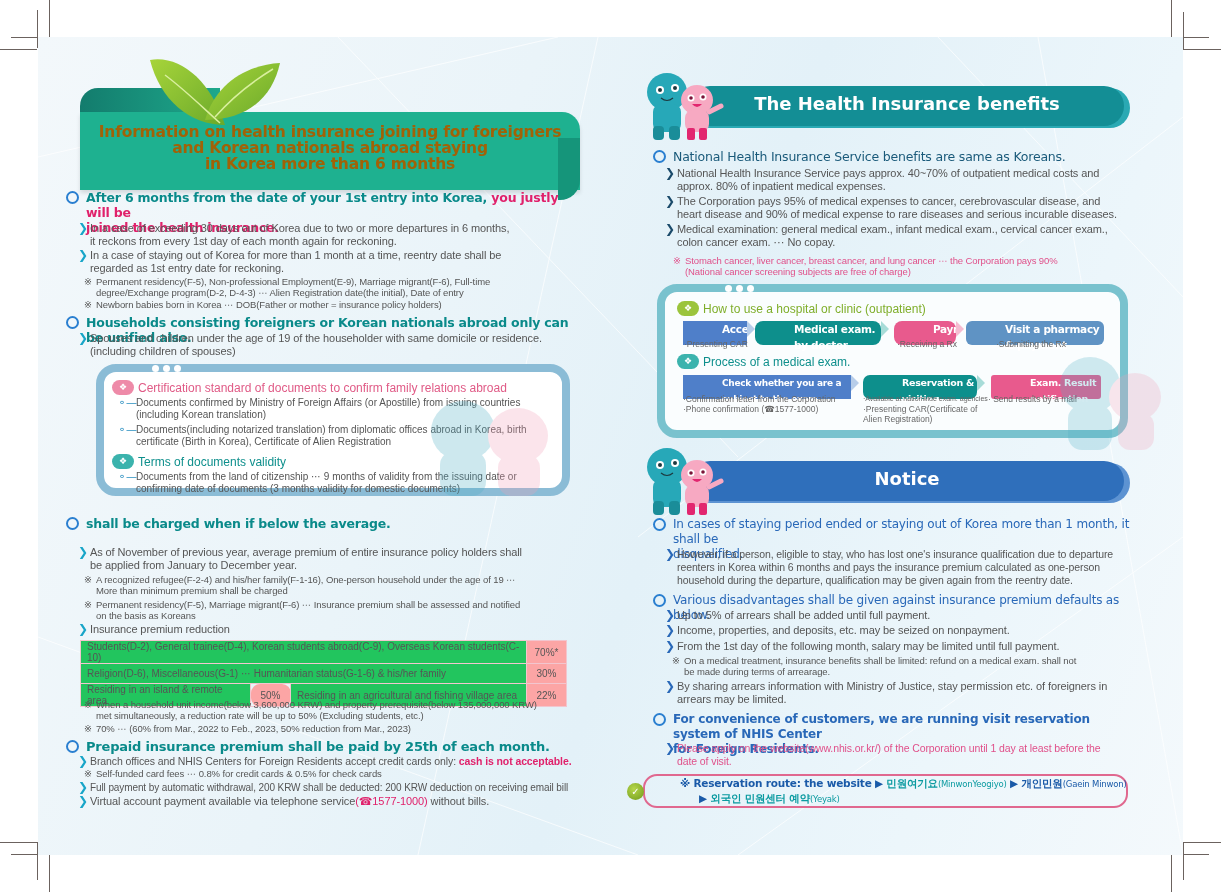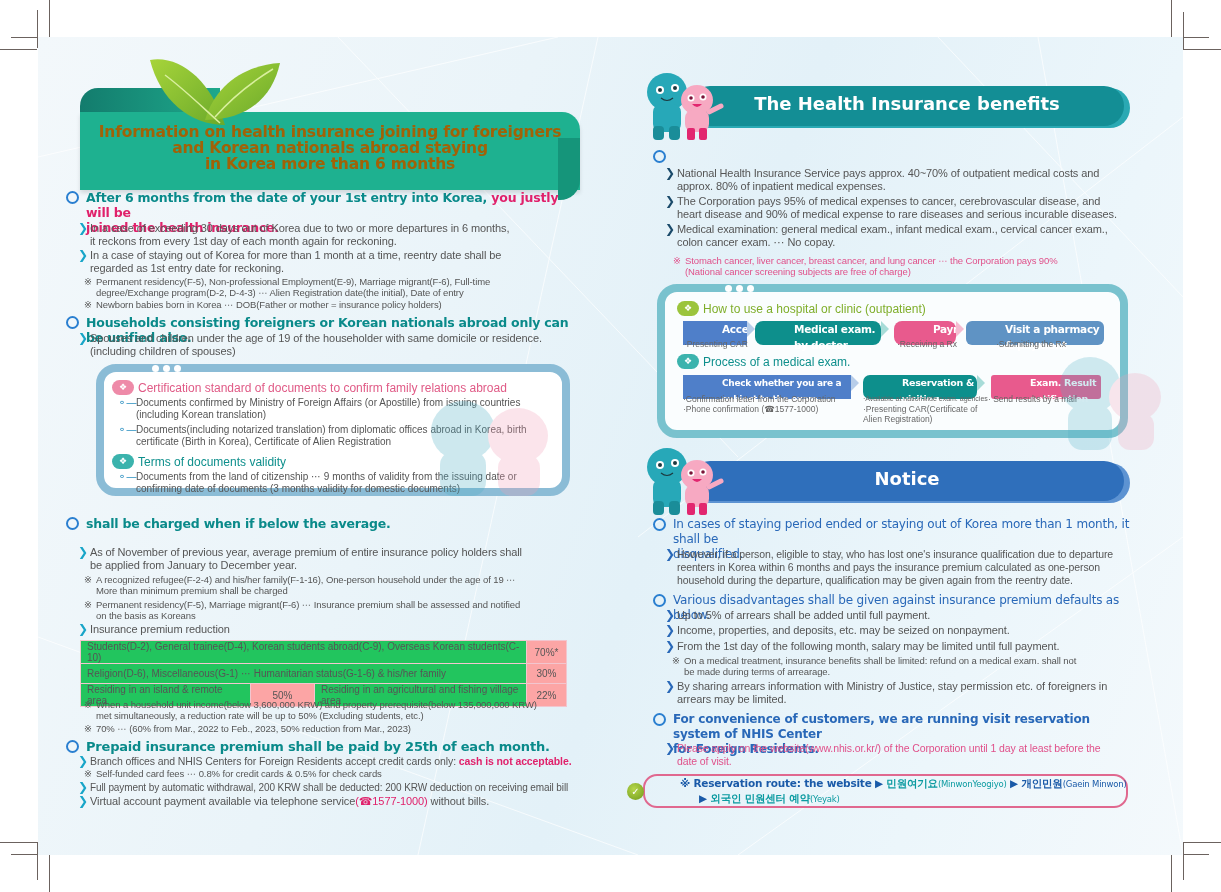--- a/index.html
+++ b/index.html
@@ -275,21 +275,21 @@
       <tr>
     <td class="lbl" colspan="3">Students(D-2), General trainee(D-4), Korean students abroad(C-9), Overseas Korean students(C-10)</td>
     <td class="pct" style="width:40px;">70%*</td>
   </tr>
   <tr>
     <td class="lbl" colspan="3">Religion(D-6), Miscellaneous(G-1) ⋯ Humanitarian status(G-1-6) &amp; his/her family</td>
     <td class="pct">30%</td>
   </tr>
   <tr>
     <td class="lbl" style="width:170px;">Residing in an island &amp; remote area</td>
-    <td class="pct" style="width:64px;">50%</td>
+    <td class="pct" style="width:40px;border-radius:9px;">50%</td>
     <td class="lbl">Residing in an agricultural and fishing village area</td>
     <td class="pct">22%</td>
   </tr>
 </tbody>
   </table>
 
 <div class="note" style="left:84px;top:699px;width:490px;">
   <span class="mk">※</span>
   <div>When a household unit income(below 3,600,000 KRW) and property prerequisite(below 135,000,000 KRW)</div>
   <div>met simultaneously, a reduction rate will be up to 50% (Excluding students, etc.)</div>
@@ -340,20 +340,21 @@
   <circle cx="46" cy="28" r="3.5" fill="#fff"></circle>
     <circle cx="46" cy="28" r="1.8" fill="#7a1438"></circle>
   <circle cx="58" cy="27" r="3.5" fill="#fff"></circle>
     <circle cx="58" cy="27" r="1.8" fill="#7a1438"></circle>
   <path d="M47 34 Q52 40 57 34 Z" fill="#e2266f"></path>
   <path d="M64 42 L76 36" stroke="#f7a9c2" stroke-width="5" stroke-linecap="round"></path>
 </svg>
 
 <div class="h-item navy-h" style="left:653px;top:149px;width:480px;color:#1a5a7a;">
   <span class="ring"></span>
+  <span>National Health Insurance Service benefits are same as Koreans.</span>
 </div>
 <div class="bullet" style="left:663px;top:167px;width:470px;">
   <span class="arr" style="color:#1a4a6a;">❯</span>
   <div>National Health Insurance Service pays approx. 40~70% of outpatient medical costs and</div>
   <div>approx. 80% of inpatient medical expenses.</div>
 </div>
 <div class="bullet" style="left:663px;top:195px;width:470px;">
   <span class="arr" style="color:#1a4a6a;">❯</span>
   <div>The Corporation pays 95% of medical expenses to cancer, cerebrovascular disease, and</div>
   <div>heart disease and 90% of medical expense to rare diseases and serious incurable diseases.</div>

